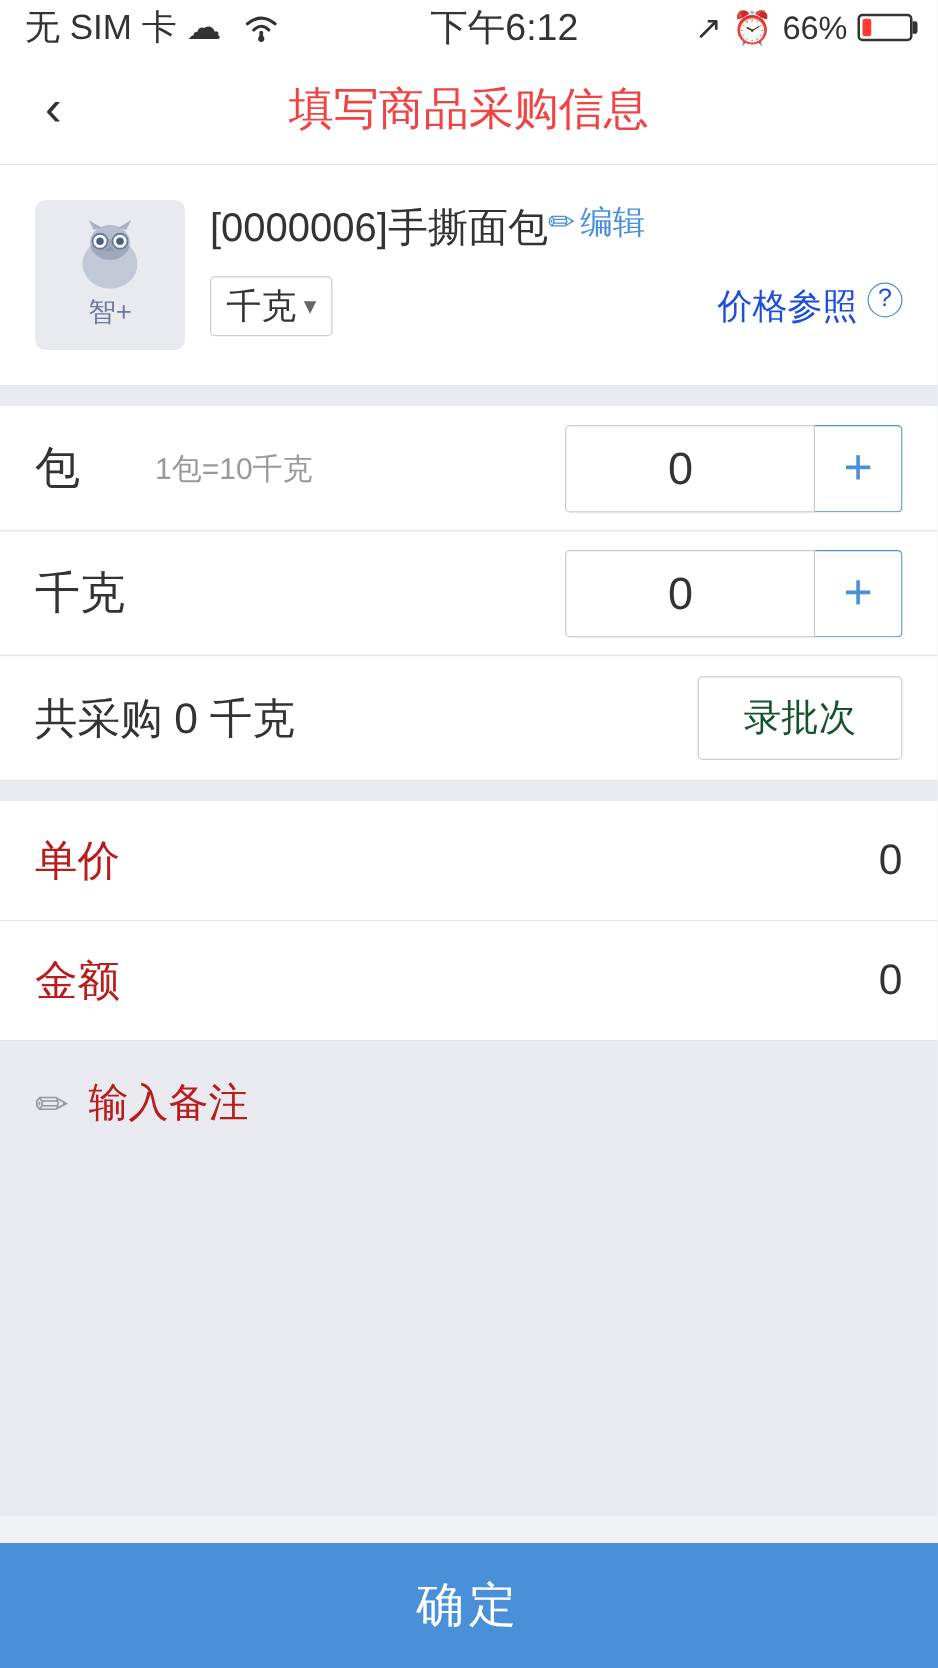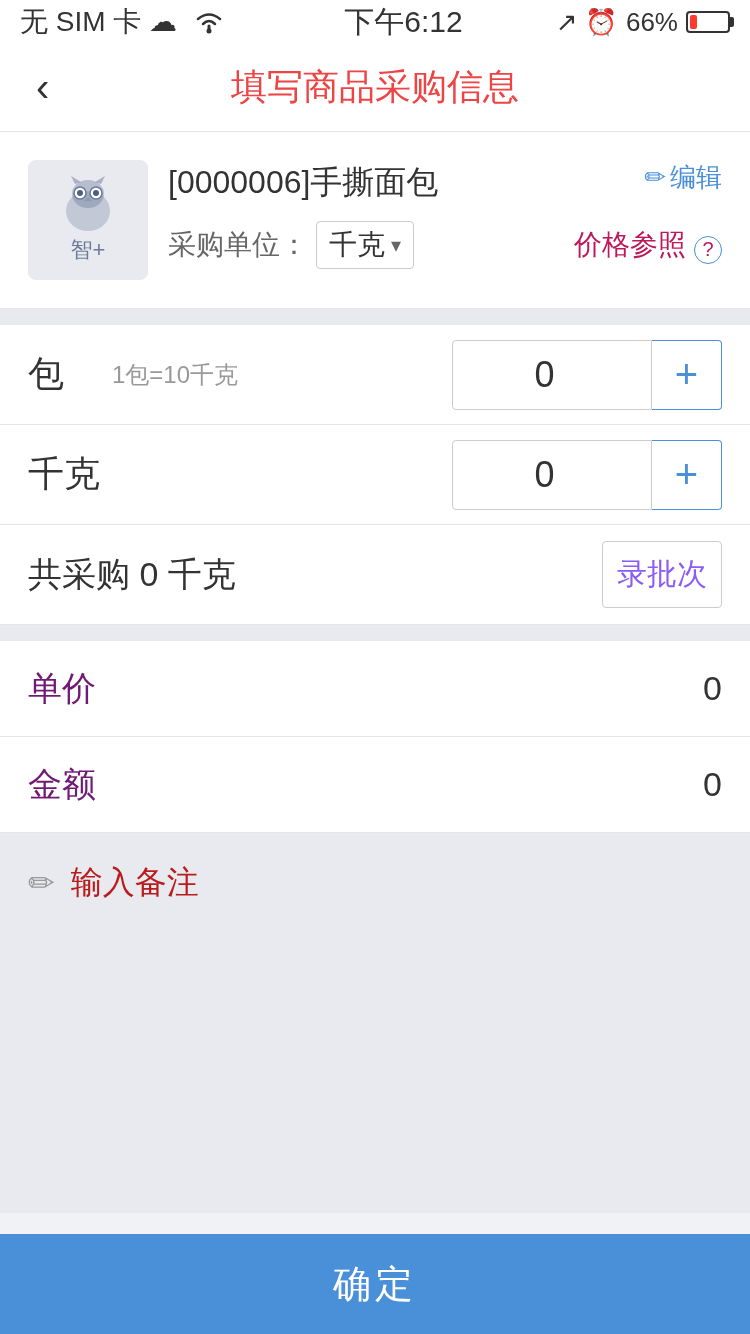--- a/index.html
+++ b/index.html
@@ -148,39 +148,37 @@
       font-size: 28px;
       color: #333;
       gap: 6px;
     }
     .unit-arrow {
       font-size: 20px;
       color: #666;
     }
     .price-ref {
       display: flex;
-      align-items: flex-end;
+      align-items: flex-start;
       gap: 8px;
-      color: #be185d;
+      color: #1d4ed8;
       font-size: 28px;
       cursor: pointer;
     }
     .edit-btn {
       color: #4a90d9;
       font-size: 26px;
       cursor: pointer;
       display: flex;
       align-items: center;
       gap: 4px;
     }
     .product-top-row {
       display: flex;
-      justify-content: space-between;
       align-items: flex-start;
-      gap: 44px;
     }
 
     
     .separator {
       height: 16px;
       background: #e8eaf0;
     }
 
     
     .input-section {
@@ -194,21 +192,21 @@
       border-bottom: 1px solid #e5e5e5;
     }
     .input-label {
       font-size: 36px;
       color: #333;
       min-width: 80px;
     }
     .input-sublabel {
       font-size: 24px;
       color: #999;
-      margin-left: 4px;
+      margin-left: 16px;
     }
     .input-spacer { flex: 1; }
     .input-field-wrap {
       display: flex;
       align-items: center;
       gap: 0;
     }
     .input-field {
       width: 200px;
       height: 70px;
@@ -245,43 +243,43 @@
       background: #fff;
       border-bottom: 1px solid #e5e5e5;
     }
     .summary-text {
       font-size: 34px;
       color: #333;
     }
     .batch-btn {
       border: 1px solid #ccc;
       border-radius: 4px;
-      padding: 12px 14px;
+      padding: 12px 36px;
       font-size: 30px;
-      color: #8b5cf6;
+      color: #14532d;
       background: #fff;
       cursor: pointer;
     }
 
     
     .price-section {
       background: #fff;
       margin-top: 0;
     }
     .price-row {
       display: flex;
       align-items: center;
       justify-content: space-between;
       padding: 0 28px;
       height: 96px;
       border-bottom: 1px solid #e5e5e5;
     }
     .price-label {
       font-size: 34px;
-      color: #701a75;
+      color: #b91c1c;
     }
     .price-value {
       font-size: 34px;
       color: #333;
     }
 
     
     .note-section {
       background: #e8eaf0;
       padding: 28px;
@@ -381,21 +379,20 @@
       <div class="product-name">
         <span>[0000006]</span><span>手撕面包</span>
       </div>
       <div class="edit-btn">
         <span>✏</span>
           <span>编辑</span>
       </div>
     </div>
     <div class="product-unit-row">
       <div style="display:flex;align-items:center;gap:8px;">
-        <span class="product-unit-label">采购单位：</span>
         <div class="unit-select">
           <span>千克</span>
           <span class="unit-arrow">▾</span>
         </div>
       </div>
       <div class="price-ref">
         <span>价格参照</span>
         <span style="border:1px solid #4a90d9;border-radius:50%;width:28px;height:28px;display:inline-flex;align-items:center;justify-content:center;font-size:20px;">?</span>
       </div>
     </div>

